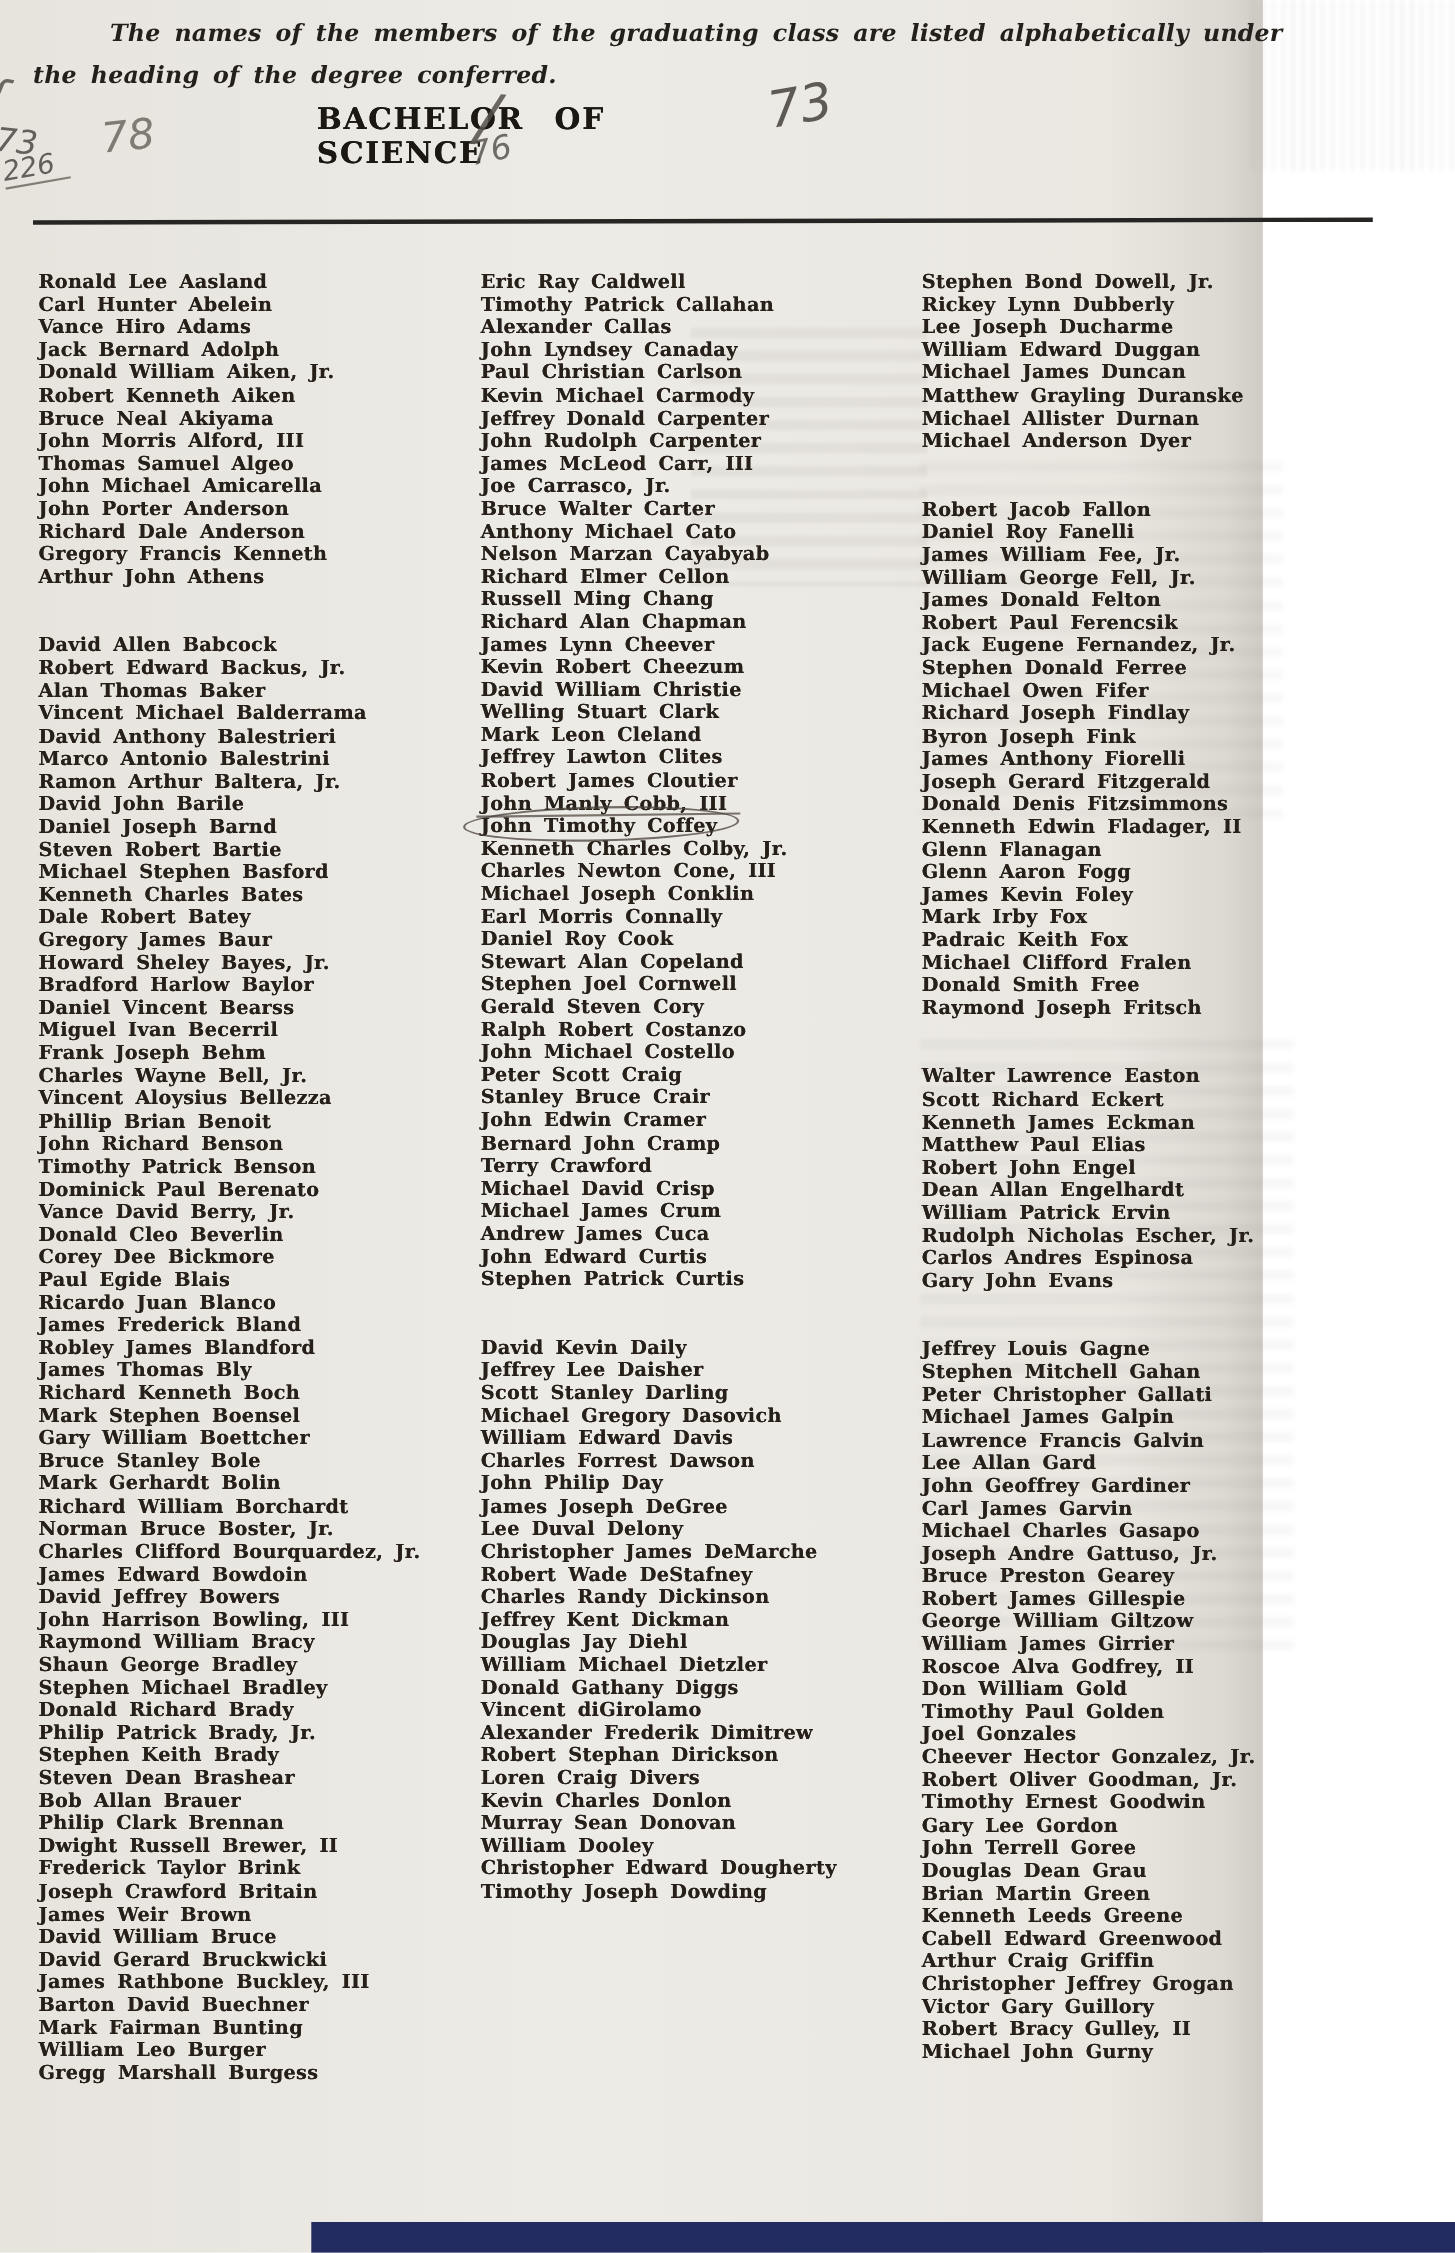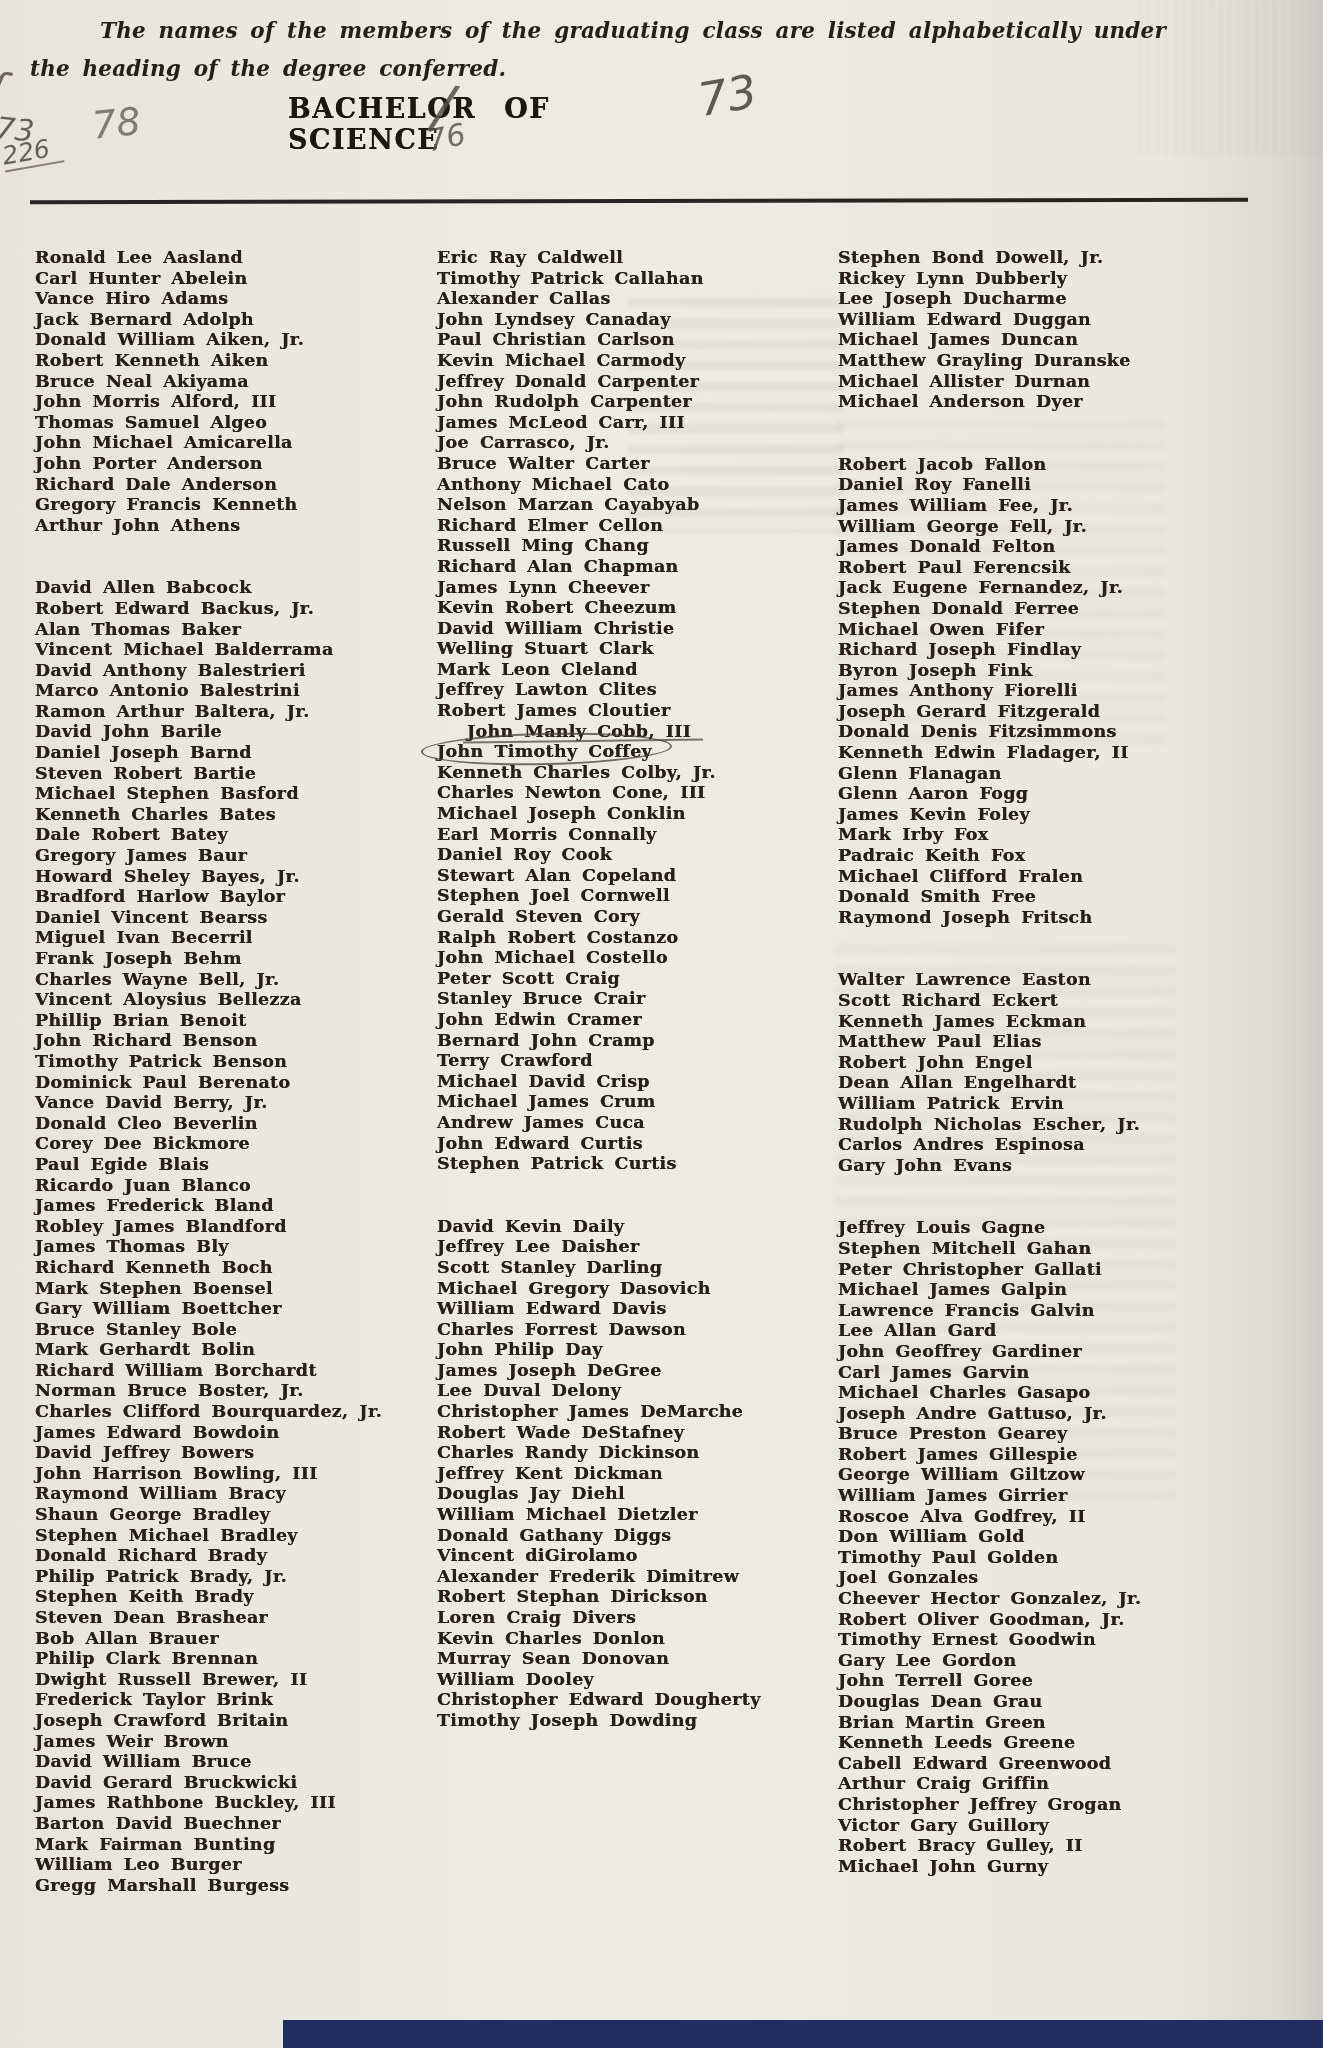--- a/index.html
+++ b/index.html
@@ -1,18 +1,18 @@
 <!DOCTYPE html>
 <html><head>
 <meta charset="utf-8">
 <style>
   html,body{margin:0;padding:0;}
   body{width:1323px;height:2048px;overflow:hidden;}
   .page{
-    position:relative;width:1323px;height:2048px;
+    position:relative;width:1148px;height:2048px;
     background:linear-gradient(90deg,#e7e4de 0%,#edebe5 45%,#eae7e1 88%,#dcd9d2 97%,#cfccc5 100%);
     font-family:"DejaVu Serif",serif;color:#252019;
   }
   .intro{position:absolute;top:12px;left:30px;width:1230px;
     font-style:italic;font-weight:700;font-size:21.5px;line-height:38px;
     color:#23201b;word-spacing:5px;letter-spacing:0.2px;}
   .intro .l1{text-indent:70px;}
   .heading{position:absolute;top:93px;left:288px;width:400px;
     font-weight:700;font-size:27px;letter-spacing:1.5px;word-spacing:17px;color:#1b1814;
     text-shadow:0 0 0.5px rgba(30,25,20,.9);}
@@ -22,21 +22,21 @@
   .col0{left:35px;width:400px;}
   .col1{left:437px;width:400px;}
   .col2{left:838px;width:480px;}
   .group{margin-bottom:42px;}
   .name{font-size:17.5px;font-weight:700;line-height:20.6px;white-space:nowrap;
     letter-spacing:0.3px;word-spacing:4.5px;color:#262019;
     text-shadow:0 0 0.4px rgba(40,32,25,.85);}
   .circled{position:relative;display:inline-block;}
   .circled::after{content:"";position:absolute;left:-16px;right:-20px;top:-8px;bottom:-3px;
     border:2.5px solid rgba(72,64,56,.75);border-radius:50%;transform:rotate(-1.3deg);pointer-events:none;}
-  .underlined{position:relative;display:inline-block;margin-left:30px;}
+  .underlined{position:relative;display:inline-block;}
   .underlined::after{content:"";position:absolute;left:-4px;right:-12px;bottom:-1px;height:2.2px;
     background:rgba(72,64,56,.7);transform:rotate(-0.7deg);pointer-events:none;}
   .mark{position:absolute;font-family:"DejaVu Sans",sans-serif;font-style:italic;
     opacity:.85;white-space:nowrap;transform-origin:left top;pointer-events:none;}
   .mark.u{border-bottom:2px solid rgba(82,76,68,.8);padding-right:12px;}
   .bottom-bar{position:absolute;top:2020px;left:283px;width:1040px;height:28px;background:#232c60;}
   .ghost{position:absolute;pointer-events:none;}
   .g1{left:628px;top:298px;width:215px;height:235px;
     background:repeating-linear-gradient(to bottom,rgba(112,106,98,.08) 0 9px,transparent 9px 21px);filter:blur(1.5px);}
   .g2{left:1138px;top:0;width:185px;height:155px;

